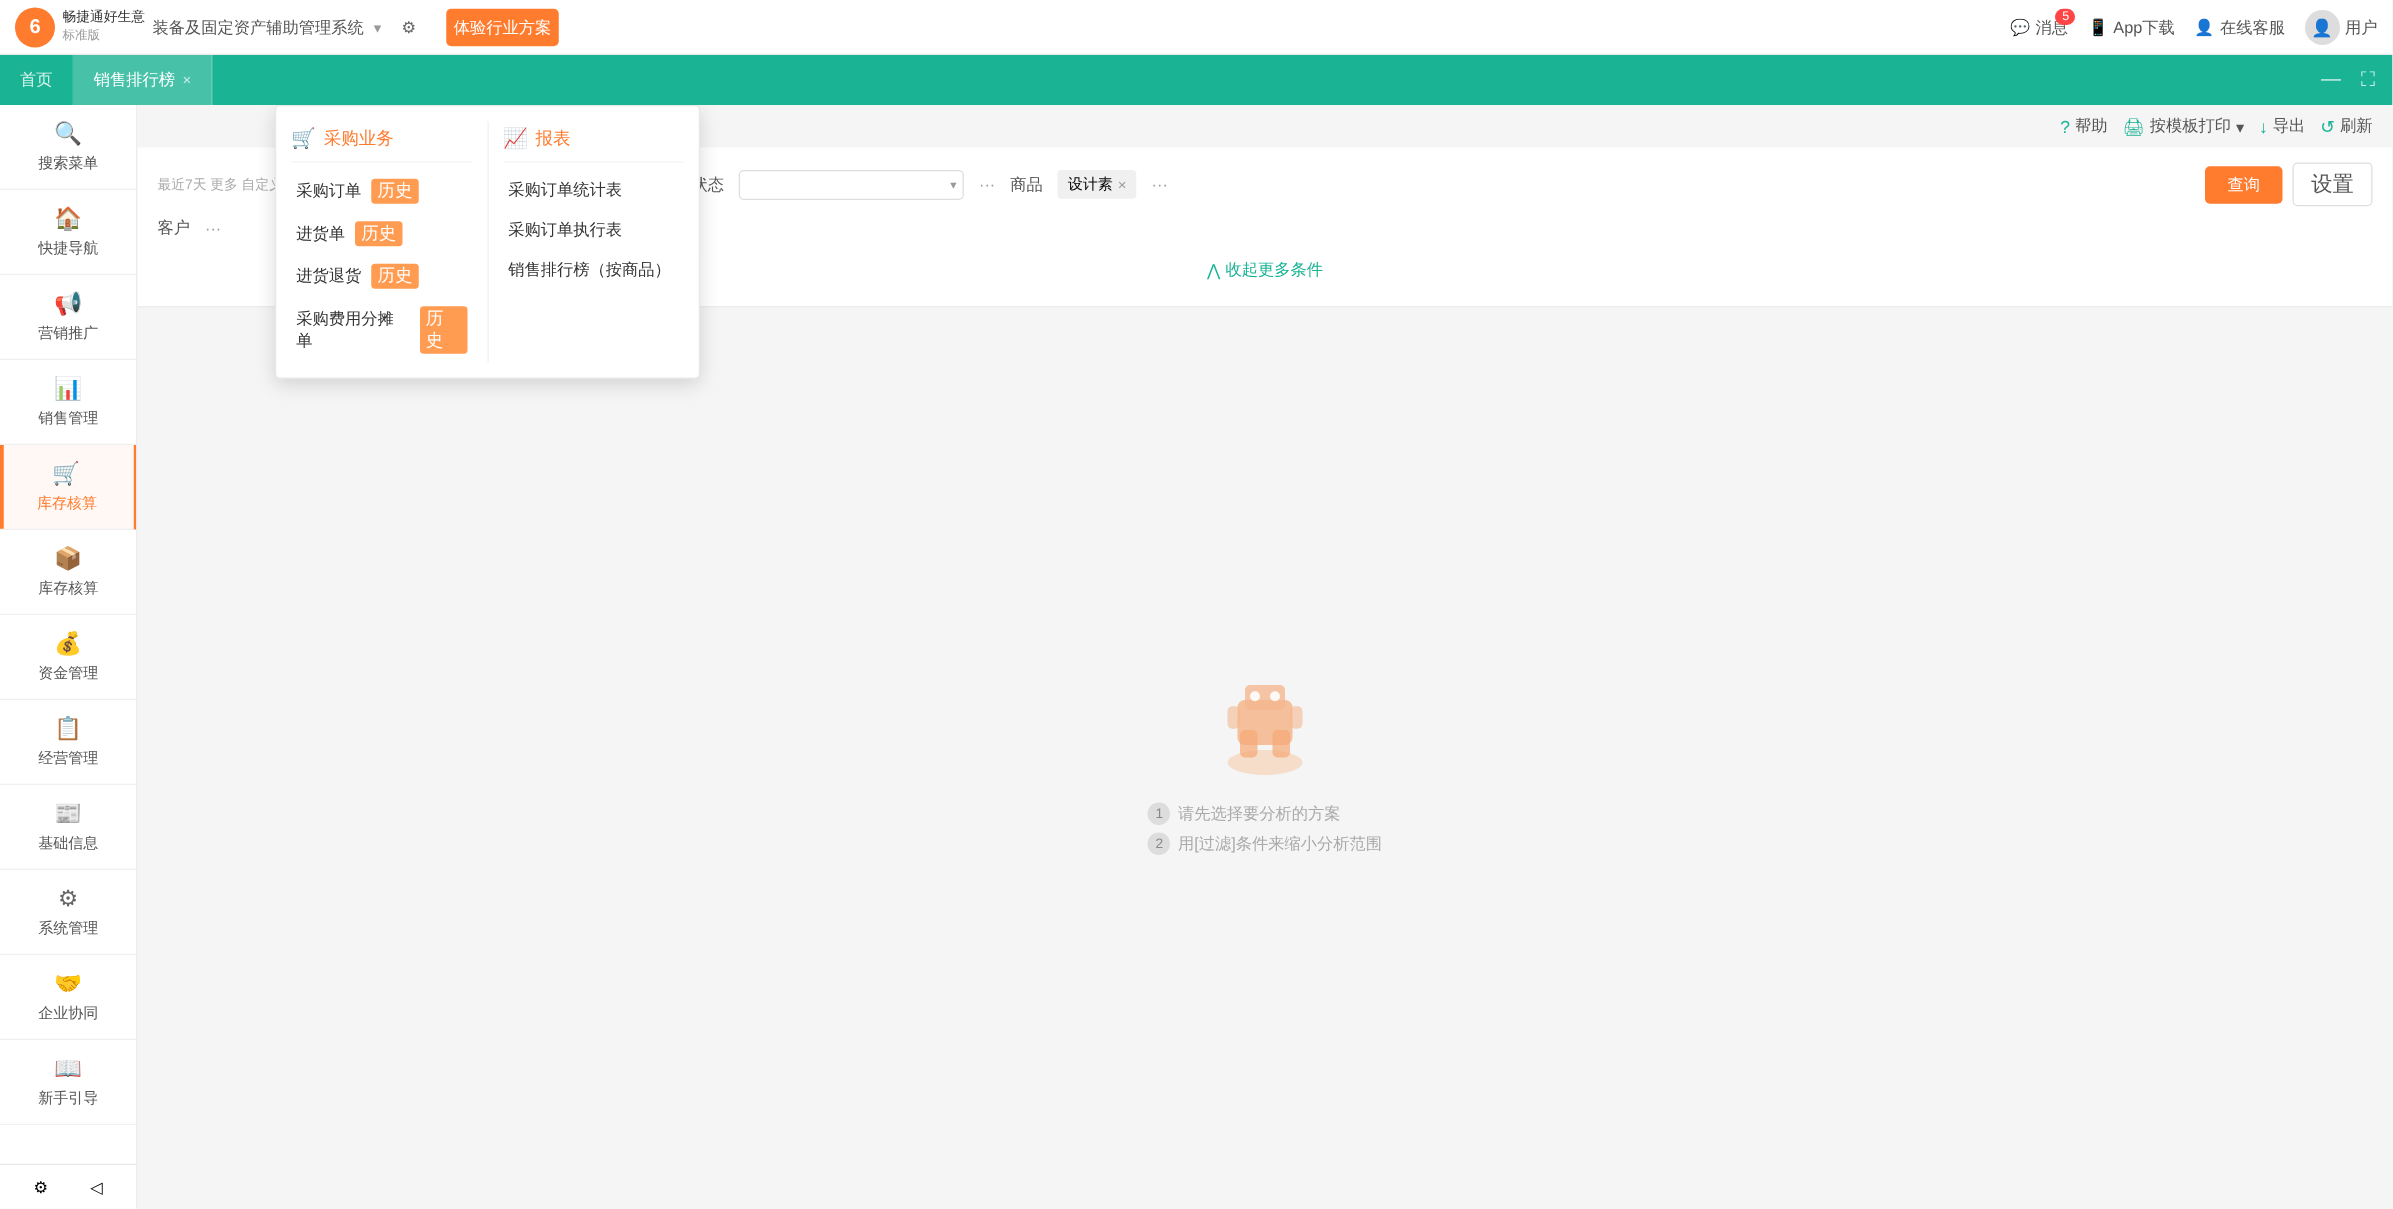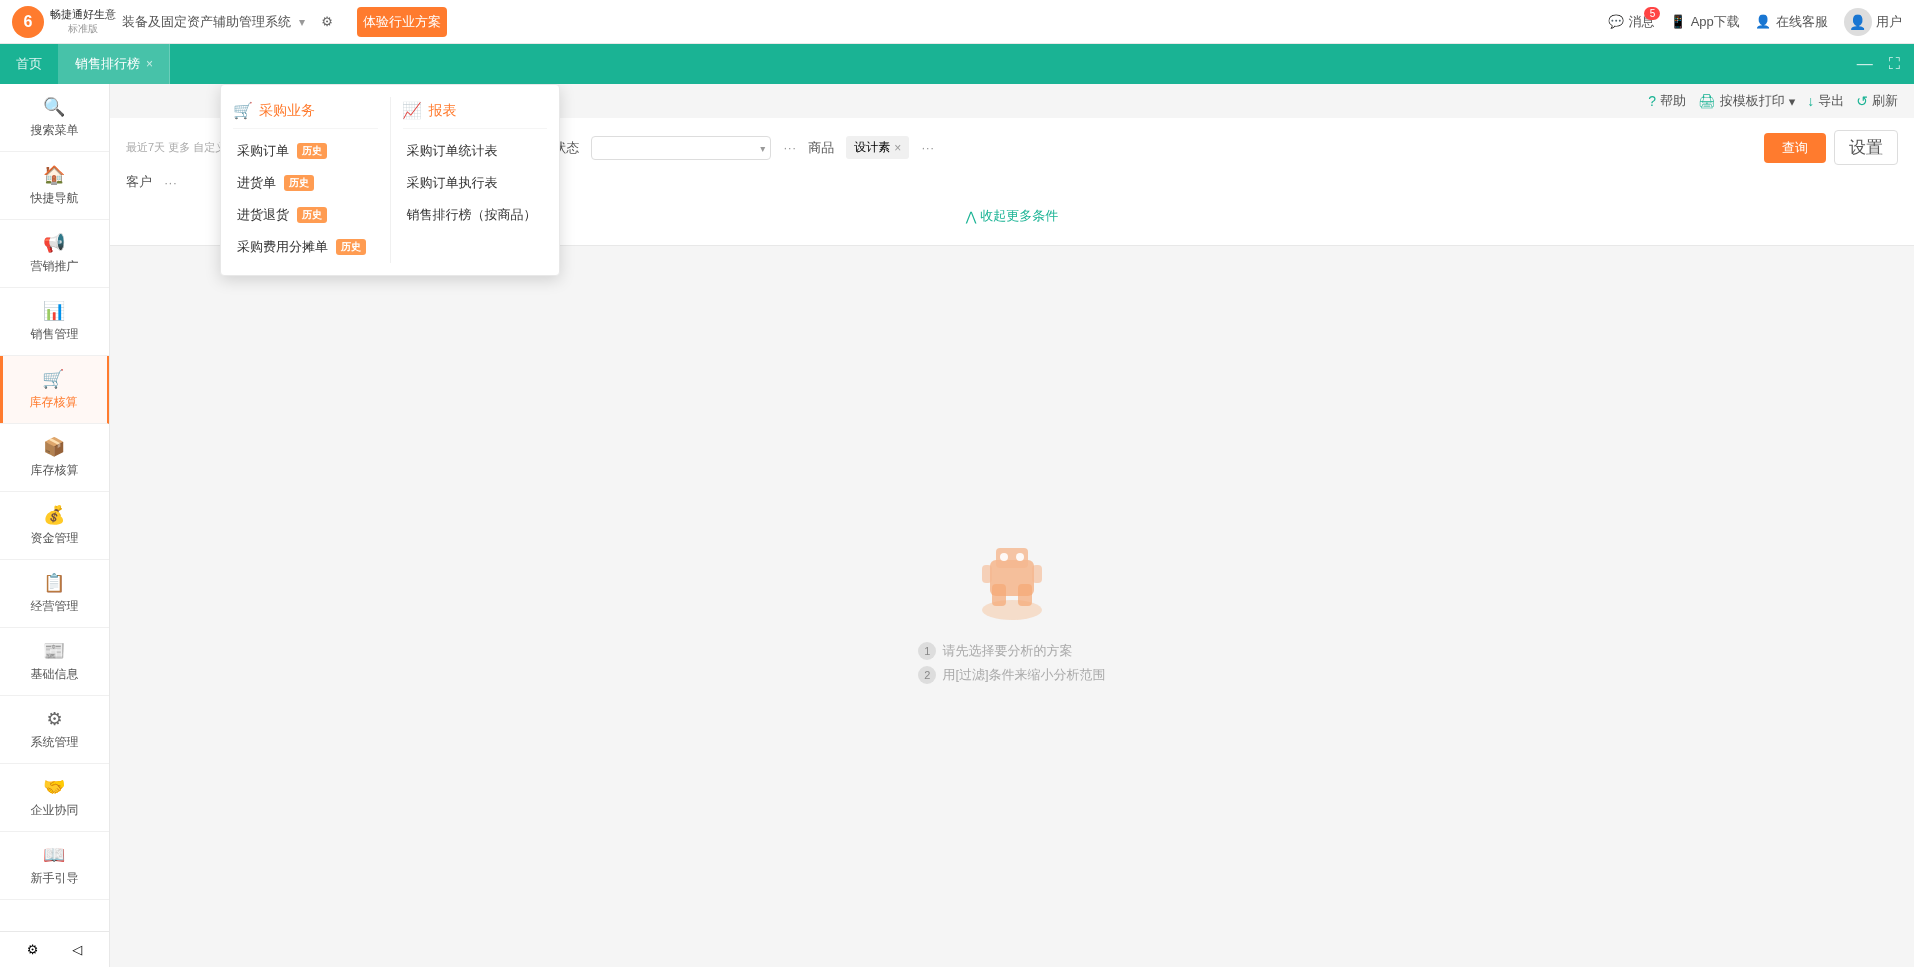--- a/index.html
+++ b/index.html
@@ -32,21 +32,21 @@
       justify-content: center;
       color: white;
       font-size: 16px;
       font-weight: bold;
     }
     .logo-text {
       font-size: 11px;
       color: #333;
       line-height: 1.4;
     }
-    .logo-text .logo-sub { color: #999; font-size: 10px; text-align: center; }
+    .logo-text .logo-sub { color: #999; font-size: 10px; }
     .system-title {
       flex: 1;
       display: flex;
       align-items: center;
       gap: 8px;
       font-size: 13px;
       color: #333;
     }
     .system-title-text { font-size: 13px; color: #555; }
     .system-title-arrow { color: #999; font-size: 12px; }
@@ -386,24 +386,23 @@
       gap: 8px;
       padding: 7px 4px;
       cursor: pointer;
       color: #333;
       font-size: 13px;
       border-radius: 3px;
     }
     .history-badge {
       background: #ff9c52;
       color: white;
-      font-size: 10px;
+      font-size: 14px;
       padding: 1px 5px;
       border-radius: 3px;
-      font-weight: bold;
     }
 
     
     .sidebar-active-bar {
       position: absolute;
       left: 0;
       top: 0;
       bottom: 0;
       width: 3px;
       background: #ff7b2e;

